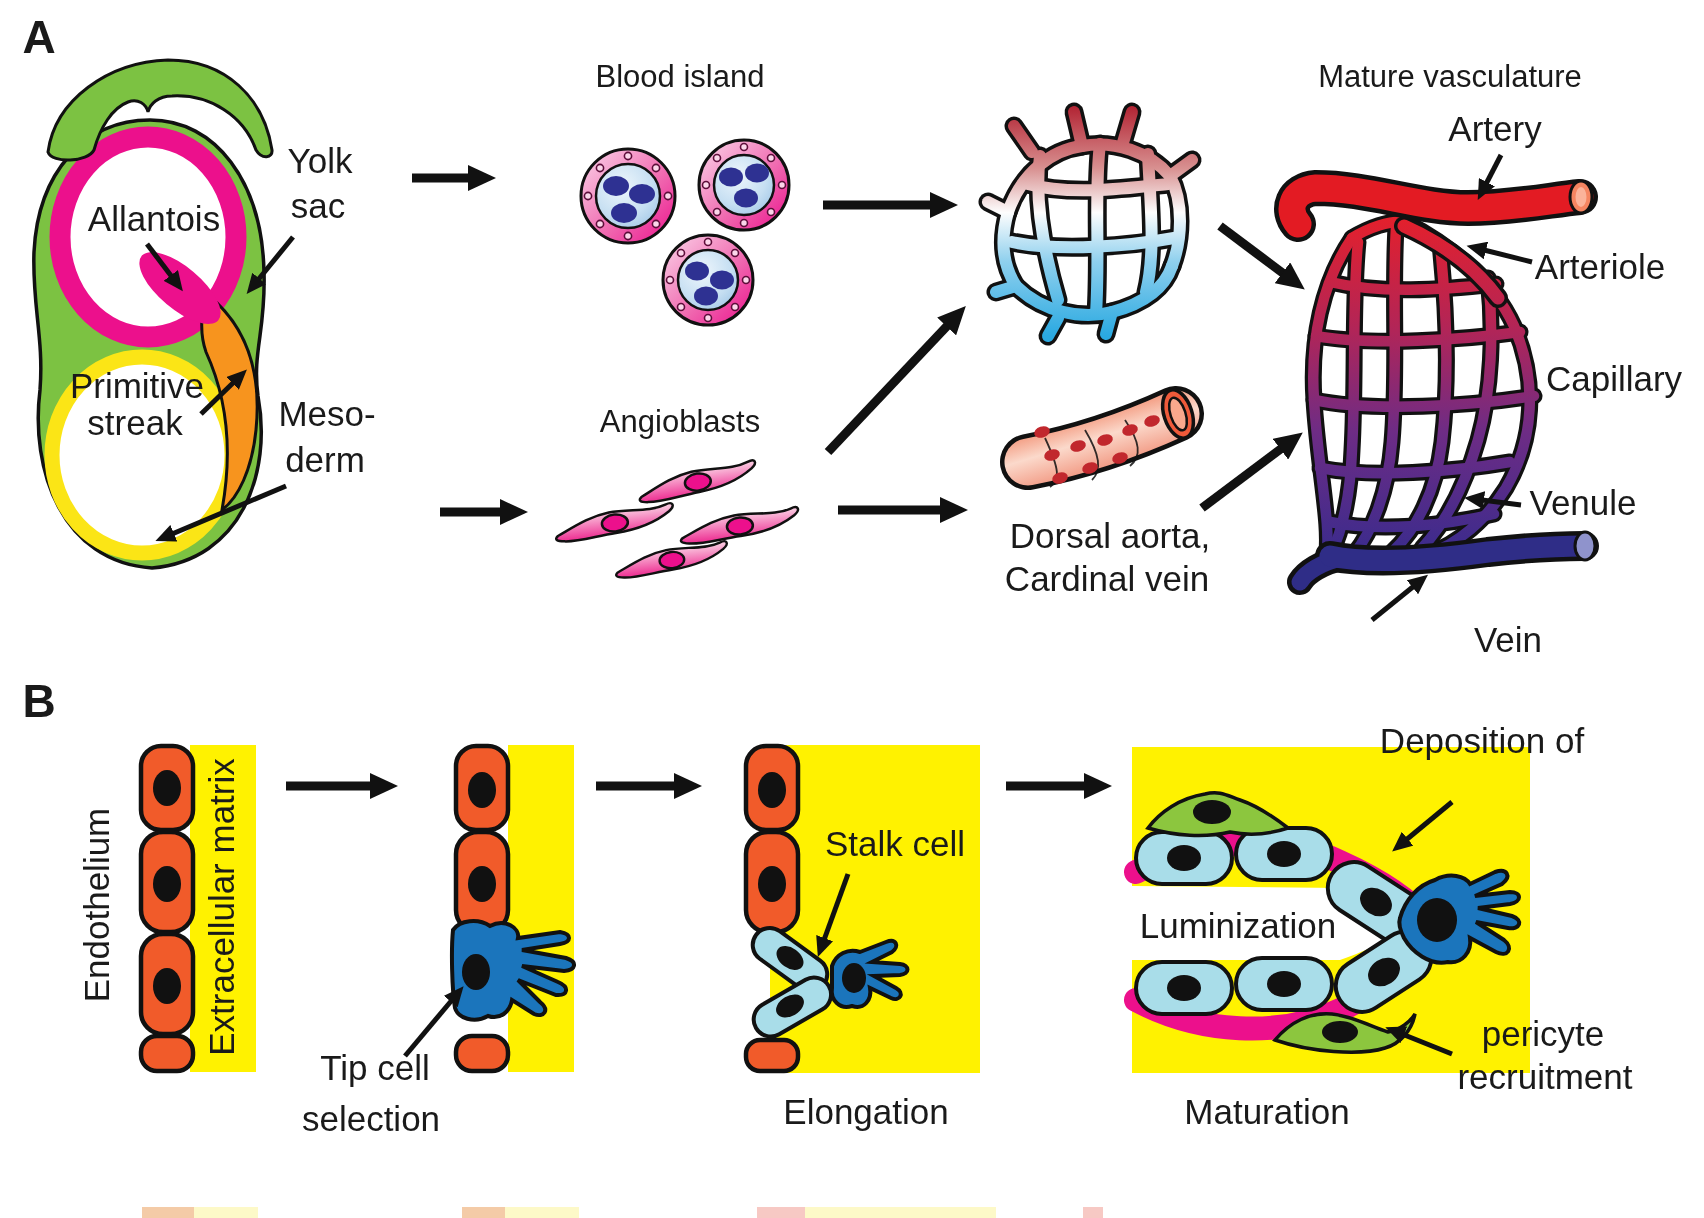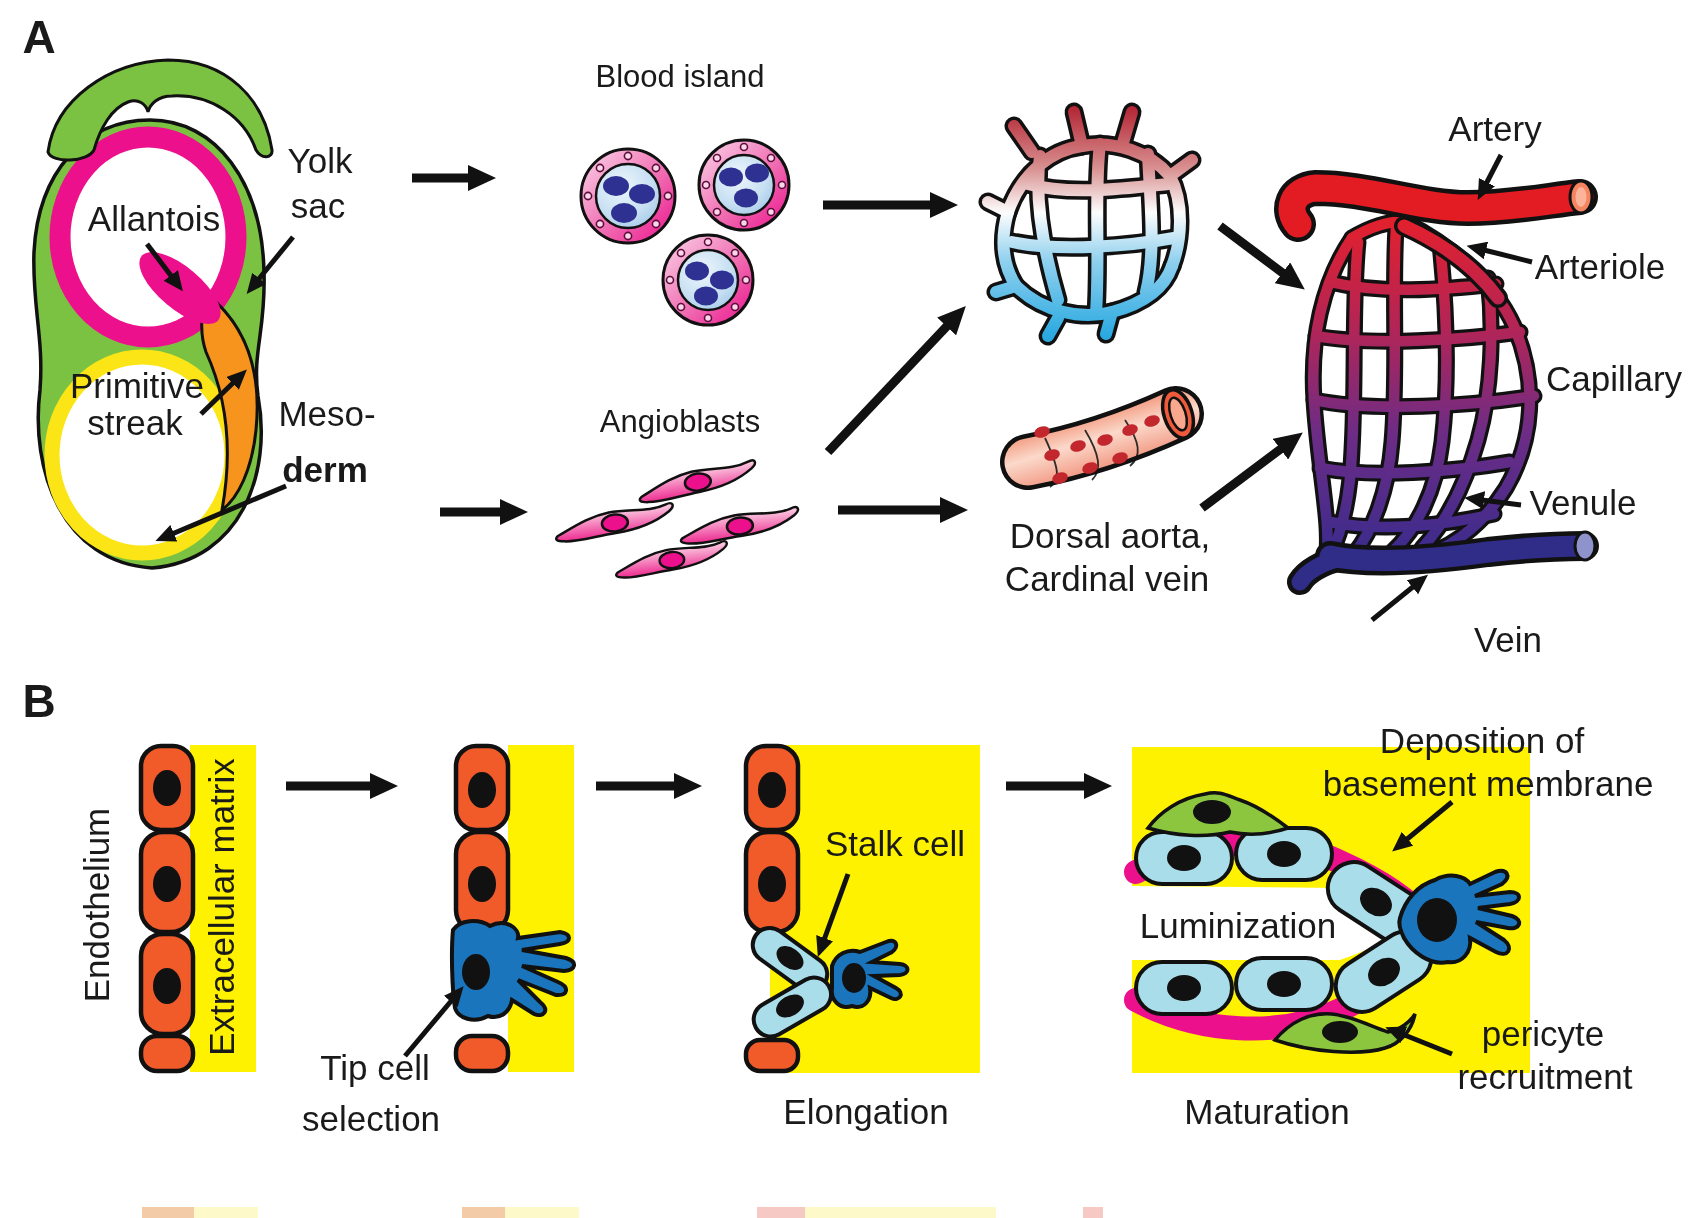--- a/index.html
+++ b/index.html
@@ -416,29 +416,30 @@
     <rect x="757" y="1207" width="48" height="11" fill="#f7c9c4"></rect>
     <rect x="805" y="1207" width="191" height="11" fill="#fdf9c8"></rect>
     <rect x="1083" y="1207" width="20" height="11" fill="#f7c9c4"></rect>
   </g>
 </svg>
 
 <div class="lbl panel-letter" style="left:39px;top:37px;">A</div>
 <div class="lbl panel-letter" style="left:39px;top:701px;">B</div>
 
 <div class="lbl title" style="left:680px;top:77px;">Blood island</div>
+<div class="lbl title" style="left:1450px;top:77px;">Mature vasculature</div>
 <div class="lbl title" style="left:680px;top:422px;">Angioblasts</div>
 
 <div class="lbl" style="left:154px;top:219px;">Allantois</div>
 <div class="lbl" style="left:320px;top:161px;">Yolk</div>
 <div class="lbl" style="left:318px;top:206px;">sac</div>
 <div class="lbl" style="left:137px;top:386px;">Primitive</div>
 <div class="lbl" style="left:135px;top:423px;">streak</div>
 <div class="lbl" style="left:327px;top:398px;margin-top:16px;">Meso-</div>
-<div class="lbl" style="left:325px;top:470px;font-weight:bold;">derm</div>
+<div class="lbl" style="left:325px;top:460px;">derm</div>
 
 <div class="lbl" style="left:1110px;top:536px;">Dorsal aorta,</div>
 <div class="lbl" style="left:1107px;top:579px;">Cardinal vein</div>
 
 <div class="lbl" style="left:1495px;top:129px;">Artery</div>
 <div class="lbl" style="left:1600px;top:267px;">Arteriole</div>
 <div class="lbl" style="left:1614px;top:379px;">Capillary</div>
 <div class="lbl" style="left:1583px;top:503px;">Venule</div>
 <div class="lbl" style="left:1508px;top:640px;">Vein</div>
 
@@ -446,17 +447,16 @@
 <div class="lbl rot" style="left:222px;top:907px;">Extracellular matrix</div>
 
 <div class="lbl" style="left:375px;top:1068px;">Tip cell</div>
 <div class="lbl" style="left:371px;top:1119px;">selection</div>
 
 <div class="lbl" style="left:895px;top:844px;">Stalk cell</div>
 <div class="lbl" style="left:866px;top:1112px;">Elongation</div>
 <div class="lbl" style="left:1238px;top:926px;">Luminization</div>
 <div class="lbl" style="left:1267px;top:1112px;">Maturation</div>
 <div class="lbl" style="left:1482px;top:741px;">Deposition of</div>
-<div class="lbl" style="left:1488px;top:784px;">basement membrane</div>
 <div class="lbl" style="left:1543px;top:1034px;">pericyte</div>
 <div class="lbl" style="left:1545px;top:1077px;">recruitment</div>
 
 </div>
 
 </body></html>

